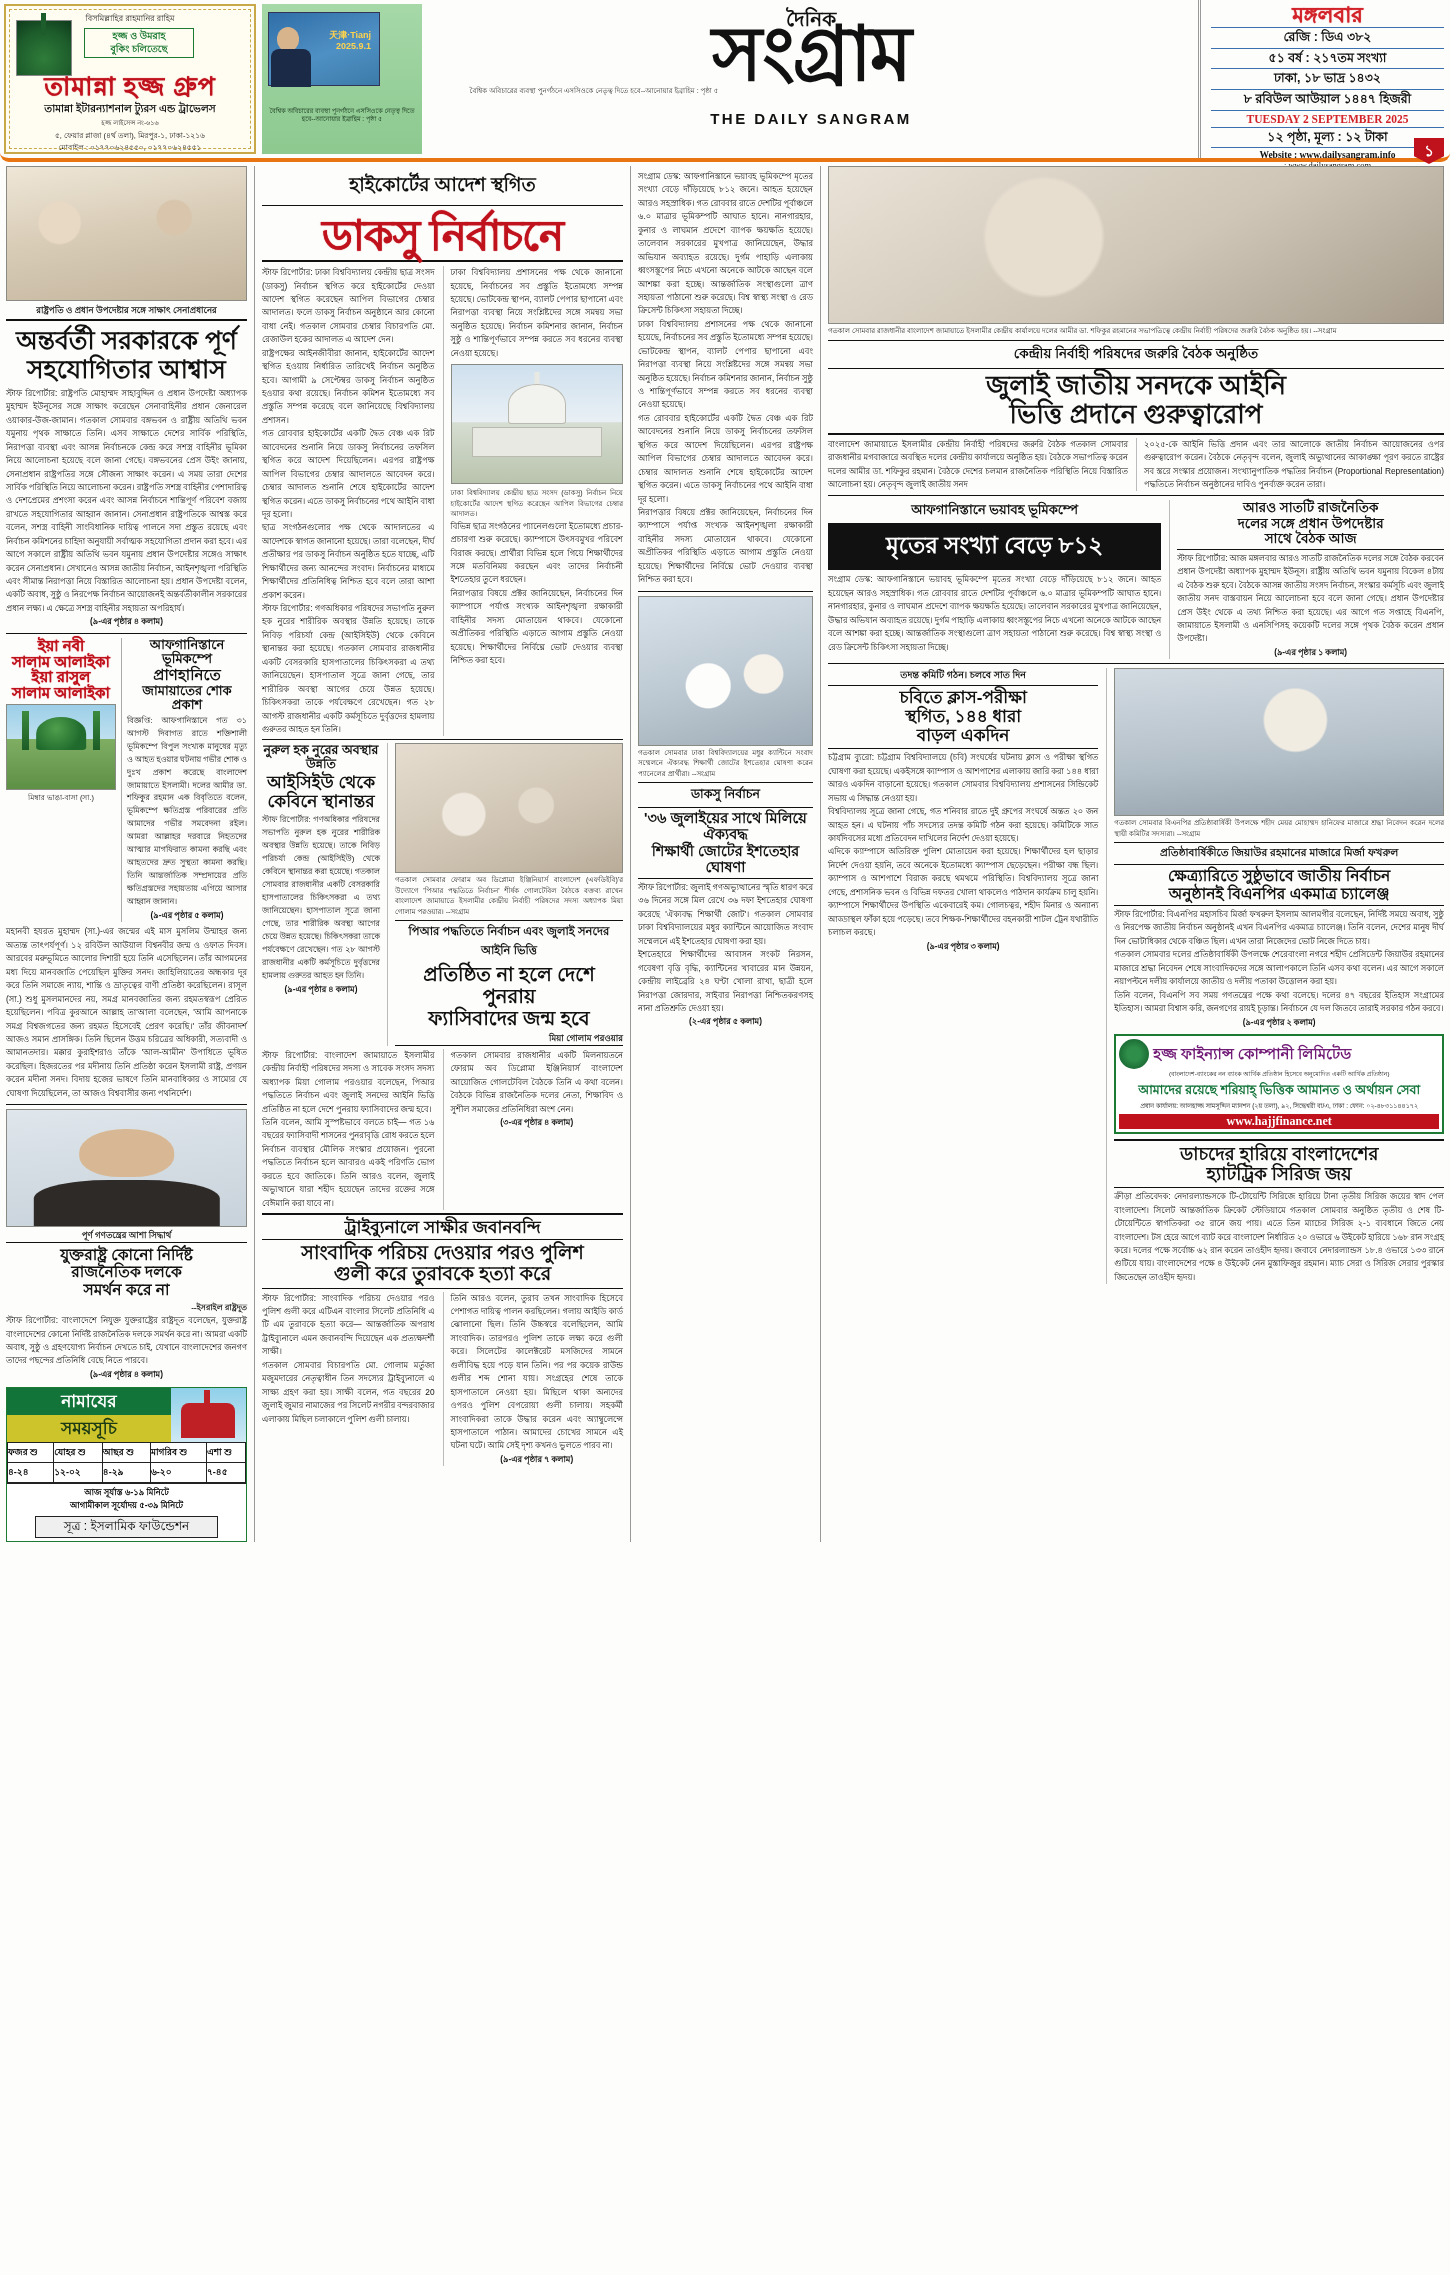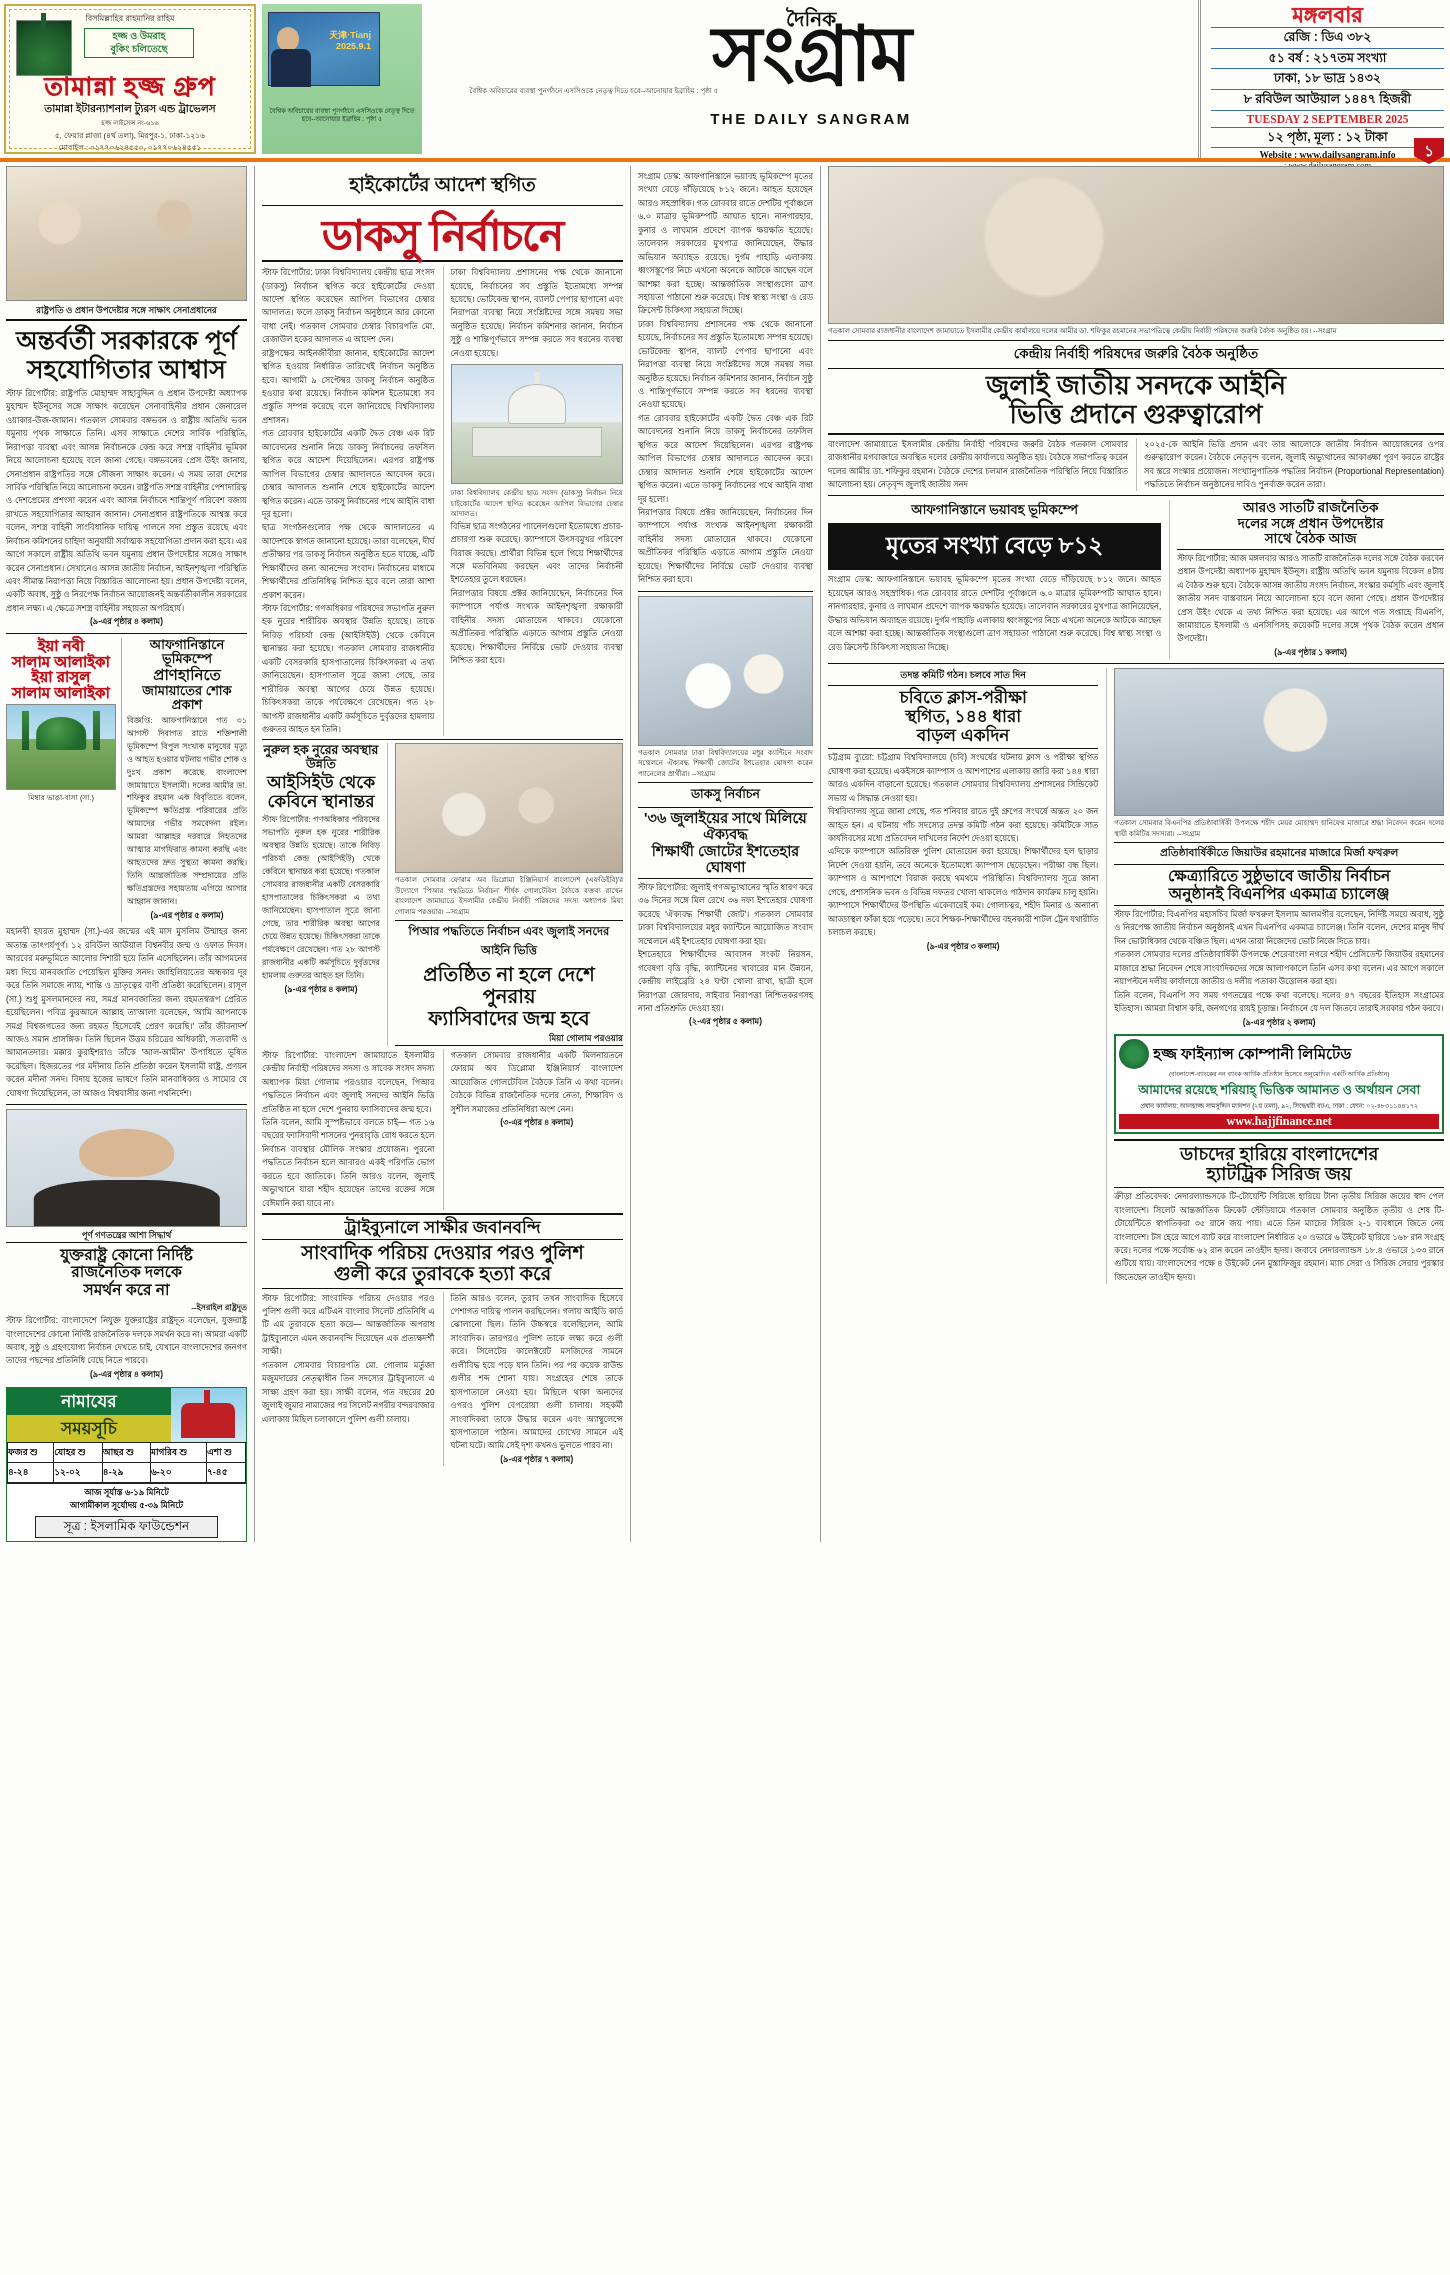--- a/index.html
+++ b/index.html
@@ -6,21 +6,21 @@
   html, body {
     width: 1450px; height: 2275px;
     background: #fff;
     font-family: "Liberation Sans", sans-serif;
     overflow: hidden;
   }
   .page { position: relative; width: 1450px; height: 2275px; background: #fdfdfb; }
 
   
   .masthead { position: relative; height: 162px; display: flex; align-items: stretch;
-              border-bottom: 4px solid #e87511; }
+              border-bottom: 4px solid #e87511; border-radius: 9px; }
   .ad-left { width: 252px; border: 2px solid #c9a84a; margin: 4px;
              position: relative; background: #fffdf2; overflow: hidden; }
   .ad-left .frame { position:absolute; inset:3px; border:1px dashed #c9a84a; }
   .ad-left .bismillah { font-size: 8px; color:#1a1a1a; text-align:center; margin-top:6px; }
   .ad-left .greenbox { border:1.5px solid #1d7a33; color:#1d7a33; font-size:9.5px;
                 font-weight:bold; text-align:center; margin:3px 60px 2px 78px; line-height:1.35; padding:1px;}
   .ad-left .mosque { position:absolute; left:10px; top:14px; width:56px; height:56px;
         background: radial-gradient(circle at 50% 70%, #2f7d3a 0%, #1d5c2b 60%, #0e3a1b 100%);
         border:1px solid #888; }
   .ad-left .mosque:after { content:""; position:absolute; left:24px; top:-8px; width:5px; height:22px;
@@ -149,21 +149,21 @@
   .prayer .note { font-size:8.4px; text-align:center; font-weight:bold; line-height:1.5;
       border-top:1px solid #222; padding:2px; }
   .prayer .src { font-size:12px; text-align:center; border:1px solid #222; margin:2px 28px 3px;
       background:#efefef;}
 
   
   .hfin { border:2px solid #1d7a33; background:#fff; padding:3px; }
   .hfin .r1 { display:flex; align-items:center; gap:4px; }
   .hfin .logo { width:30px; height:30px; border-radius:50%;
       background:radial-gradient(circle,#2f8f4a 30%,#1a6a33 75%); flex:0 0 30px; }
-  .hfin .t { color:#000000; font-weight:bold; font-size:15px; line-height:1.1; }
+  .hfin .t { color:#701a75; font-weight:bold; font-size:15px; line-height:1.1; }
   .hfin .s { font-size:6.2px; color:#1a1a1a; text-align:center; }
   .hfin .t2 { color:#13743a; font-weight:bold; font-size:12.5px; text-align:center; margin-top:1px;}
   .hfin .a { font-size:6.4px; text-align:center; color:#111; }
   .hfin .url { background:#c0121c; color:#fff; font-weight:bold; font-size:12px;
       text-align:center; font-family:"Liberation Serif", serif; margin-top:2px;}
 </style>
 </head>
 <body>
 
 <div class="page">

